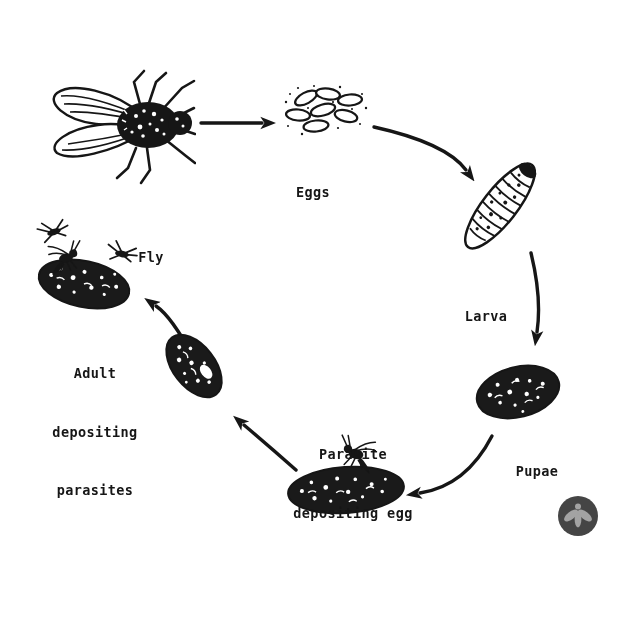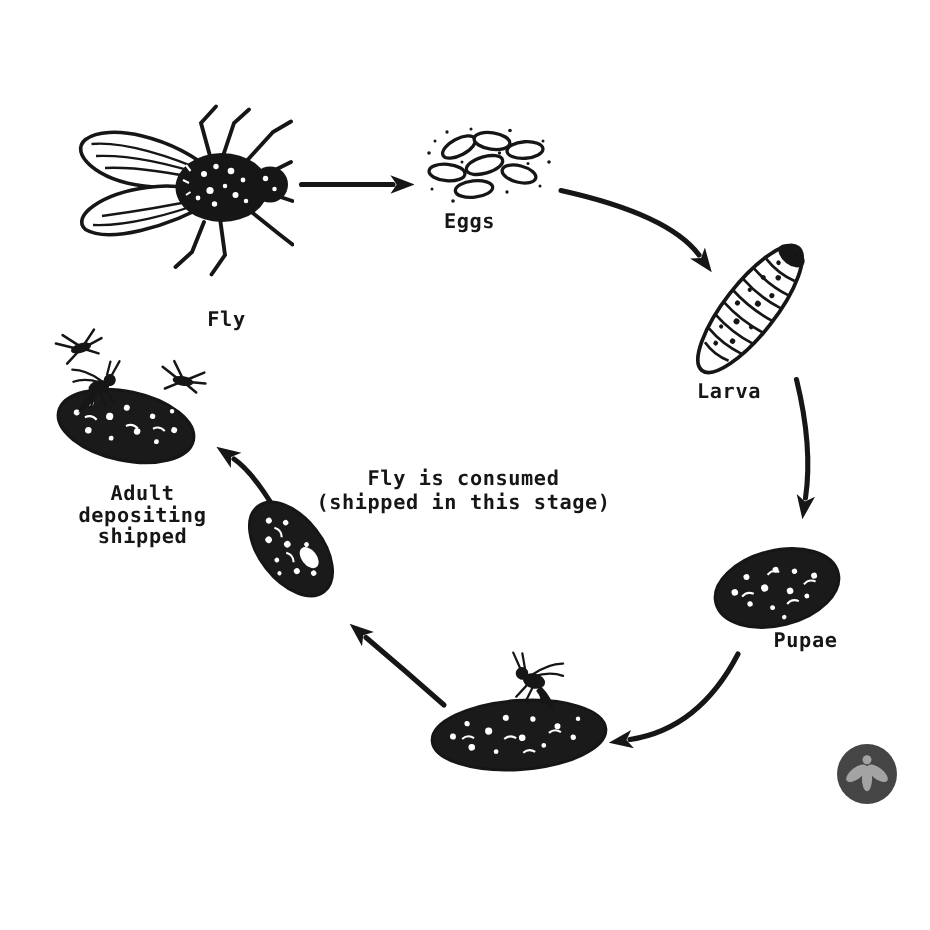--- a/index.html
+++ b/index.html
@@ -6,21 +6,21 @@
   .canvas{
     position:relative;width:620px;height:620px;background:#ffffff;overflow:hidden;
     font-family:"DejaVu Sans Mono","Liberation Mono",monospace;color:#161616;
   }
   .illo{position:absolute;}
   .lbl{
     position:absolute;transform:translateX(-50%);text-align:center;
     font-weight:bold;font-size:13.5px;line-height:14px;letter-spacing:0.4px;
     color:#161616;white-space:nowrap;
   }
-  .lbl .ln{display:block;}
+  .lbl .ln{display:block;margin-top:44px;}
   .note{font-size:13.5px;line-height:16px;}
   .arrows{position:absolute;left:0;top:0;}
 </style>
 </head>
 <body>
 
 <div class="canvas">
 
   <svg class="arrows" width="620" height="620" viewBox="0 0 620 620">
     <defs>
@@ -135,21 +135,21 @@
           <circle cx="50" cy="57" r="1.7"></circle>
         <circle cx="58" cy="68" r="2"></circle>
           <circle cx="62" cy="58" r="1.4"></circle>
           <circle cx="68" cy="72" r="1.7"></circle>
         <circle cx="74" cy="60" r="1.6"></circle>
           <circle cx="80" cy="68" r="1.8"></circle>
           <circle cx="88" cy="62" r="1.5"></circle>
       </g>
     </g>
   </svg>
-  <div class="lbl" style="left:486px;top:254px">
+  <div class="lbl" style="left:486px;top:265px">
     <span class="ln">Larva</span>
   </div>
 
   <svg class="illo" style="left:470px;top:352px" width="96" height="78" viewBox="0 0 96 78">
     <g transform="rotate(-14 48 40)">
       <ellipse cx="48" cy="40" rx="42" ry="25" fill="#1a1a1a" stroke="#161616" stroke-width="2"></ellipse>
       <g fill="#ffffff">
         <circle cx="20" cy="36" r="2.2"></circle>
           <circle cx="28" cy="46" r="1.8"></circle>
           <circle cx="30" cy="28" r="2"></circle>
@@ -198,20 +198,22 @@
           <path d="M-8,-7 L-12,-16"></path>
         <path d="M-4,4 L-9,13"></path>
           <path d="M0,5 L-2,14"></path>
           <path d="M5,5 L9,13"></path>
         <path d="M-2,-4 Q7,-14 16,-16"></path>
           <path d="M-1,-3 Q9,-9 18,-8"></path>
       </g>
     </g>
   </svg>
   <div class="lbl" style="left:353px;top:403px;line-height:15px">
+    <span class="ln">Parasite</span>
+    <span class="ln">depositing egg</span>
   </div>
 
   <svg class="illo" style="left:154px;top:322px" width="80" height="88" viewBox="0 0 80 88">
     <g transform="rotate(52 40 44)">
       <ellipse cx="40" cy="44" rx="36" ry="21" fill="#1a1a1a" stroke="#161616" stroke-width="2"></ellipse>
       <g fill="#ffffff">
         <ellipse cx="52" cy="38" rx="8" ry="5"></ellipse>
         <circle cx="16" cy="44" r="2"></circle>
           <circle cx="24" cy="36" r="1.8"></circle>
           <circle cx="26" cy="52" r="2.2"></circle>
@@ -279,27 +281,23 @@
           <path d="M2,-1 L13,-8"></path>
         <path d="M4,0 L15,-1"></path>
           <path d="M-3,2 L-11,7"></path>
           <path d="M3,2 L10,6"></path>
       </g>
     </g>
   </svg>
   <div class="lbl" style="left:95px;top:322px;line-height:14.5px">
     <span class="ln">Adult</span>
     <span class="ln">depositing</span>
-    <span class="ln">shipped</span>
-  </div>
-
-  <div class="lbl note" style="left:309px;top:311px">
-    <span class="ln">Fly is consumed</span>
-    <span class="ln">(shipped in this stage)</span>
-  </div>
+    <span class="ln">parasites</span>
+  </div>
+
 
   <svg class="illo" style="left:556px;top:494px" width="44" height="44" viewBox="0 0 44 44">
     <circle cx="22" cy="22" r="20" fill="#454545"></circle>
     <g fill="#a3a3a3">
       <circle cx="22" cy="12.5" r="3"></circle>
       <ellipse cx="22" cy="25" rx="3.4" ry="8.5"></ellipse>
       <ellipse cx="15" cy="21.5" rx="8.2" ry="3.8" transform="rotate(-38 15 21.5)"></ellipse>
       <ellipse cx="29" cy="21.5" rx="8.2" ry="3.8" transform="rotate(38 29 21.5)"></ellipse>
     </g>
   </svg>

